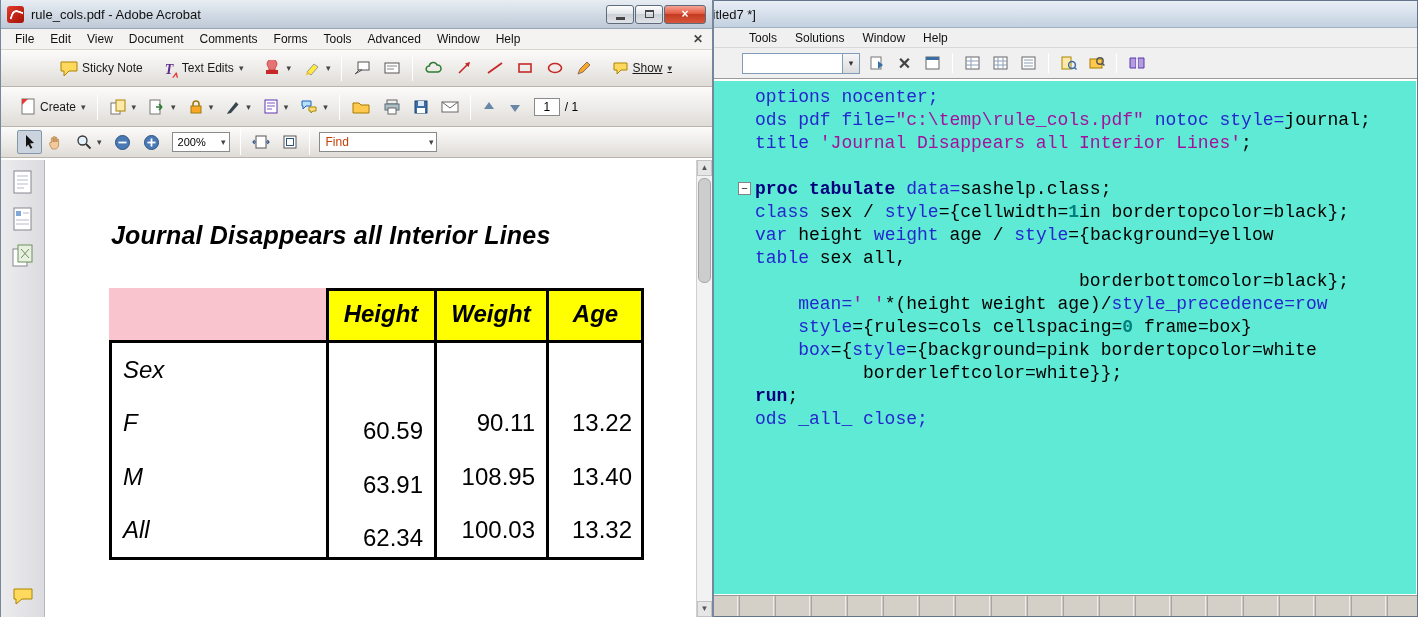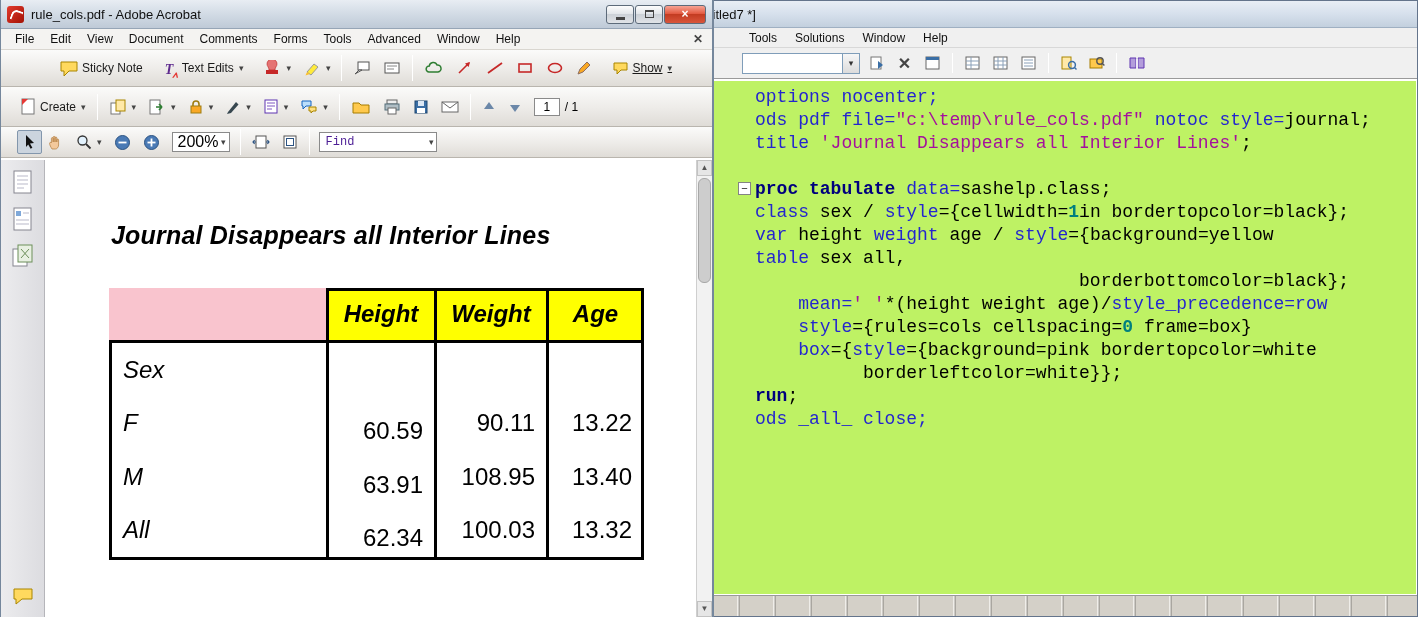--- a/index.html
+++ b/index.html
@@ -12,21 +12,21 @@
   .sas-titlebar { height:27px; background:linear-gradient(#e9eef5,#d6e0ec 50%,#c3d0de); border-bottom:1px solid #9fb0c2;
     display:flex; align-items:center; font-size:13px; color:#111; padding-left:5px; }
   .sas-menubar { height:20px; background:#f0f0f0; border-bottom:1px solid #d8d8d8; display:flex; align-items:center; padding-left:36px; }
   .sas-menubar span { font-size:12px; padding:2px 9px; color:#111; }
   .sas-toolbar { height:31px; background:#f0f0f0; border-bottom:1px solid #9a9a9a; display:flex; align-items:center; padding-left:38px; gap:5px; }
   .sas-combo { width:118px; height:21px; background:#fff; border:1px solid #7f9db9; position:relative; }
   .sas-combo::after { content:"▾"; position:absolute; right:0; top:0; width:16px; height:100%; background:linear-gradient(#f6f6f6,#dcdcdc);
     border-left:1px solid #7f9db9; font-size:9px; color:#333; display:flex; align-items:center; justify-content:center; }
   .sico { width:23px; height:22px; display:flex; align-items:center; justify-content:center; }
   .ssep { width:1px; height:20px; background:#b0b0b0; border-right:1px solid #fff; margin:0 3px; }
-  .sas-code { position:absolute; top:80px; left:1px; right:1px; bottom:22px; background:#bef264; overflow:hidden;
+  .sas-code { position:absolute; top:80px; left:1px; right:1px; bottom:22px; background:#5eead4; overflow:hidden;
     font-family:"Liberation Mono","DejaVu Sans Mono",monospace; font-size:18px; line-height:23px; padding:5px 0 16px 50px; }
   .code-line { white-space:pre; position:relative; min-height:23px; }
   .k { color:#2426ce; } .b { color:#00007e; font-weight:bold;margin-top:38px; } .s { color:#a4119c; }
   .n { color:#00807e; font-weight:bold; } .p { color:#000; }
   .fold-box { position:absolute; left:-17px; top:4px; width:13px; height:13px; border:1px solid #848484; background:#fff;
     font:11px/11px "Liberation Sans",sans-serif; text-align:center; color:#222; }
   .sas-bottom { position:absolute; left:0; right:0; bottom:0; height:21px; border-top:1px solid #9a9a9a;
     background:#d4d0c8; background-image:repeating-linear-gradient(90deg,#d4d0c8 0 33px,#efede9 33px 34px,#a9a6a0 35px 36px); }
 
   
@@ -48,24 +48,24 @@
   .mb-close { margin-left:auto; margin-right:9px; color:#444; font-weight:bold; font-size:12px; }
   .bar { display:flex; align-items:center; background:linear-gradient(#fbfbfa,#edebe8 55%,#dfdcd7); border-bottom:1px solid #b9b5ae; }
   .bar1 { height:37px; padding-left:52px; }
   .bar2 { height:40px; padding-left:12px; }
   .bar3 { height:31px; padding-left:16px; }
   .tbtn { display:flex; align-items:center; gap:3px; padding:3px 5px; border:1px solid transparent; border-radius:2px; font-size:12px; color:#1a1a1a; white-space:nowrap; }
   .caret::after { content:"▾"; font-size:9px; color:#444; margin-left:2px; }
   .vsep { width:1px; height:26px; background:#b6b2ab; border-right:1px solid #fff; margin:0 5px; }
   .pressed { background:#cbd4de; border:1px solid #8296ac; }
   .pgbox { width:26px; height:18px; border:1px solid #8a8a8a; background:#fff; font-size:12px; text-align:center; }
-  .zoombox { width:58px; height:20px; border:1px solid #8a8a8a; background:#fff; font-size:16px; display:flex; align-items:center; padding-left:5px; position:relative; }
+  .zoombox { width:58px; height:20px; border:1px solid #8a8a8a; background:#fff; font-size:11px; display:flex; align-items:center; padding-left:5px; position:relative; }
   .zoombox::after { content:"▾"; position:absolute; right:3px; font-size:9px; color:#444; }
   .findbox { width:118px; height:20px; border:1px solid #8a8a8a; background:#fff; display:flex; align-items:center; position:relative; margin-left:4px; }
-  .findbox input { border:none; outline:none; width:96px; font-size:12px; color:#4c1d95; padding-left:6px; background:transparent; font-family:Liberation Mono, monospace; }
+  .findbox input { border:none; outline:none; width:96px; font-size:12px; color:#c2410c; padding-left:6px; background:transparent; font-family:Liberation Sans, sans-serif; }
   .findbox .fb-caret { position:absolute; right:2px; font-size:9px; color:#444; }
 
   .acro-body { position:absolute; top:160px; left:0; right:0; bottom:0; display:flex; }
   .acro-side { width:44px; background:linear-gradient(90deg,#ececee,#dcdce0); border-right:1px solid #b5b5ba; position:relative; }
   .side-ico { width:28px; height:30px; margin:7px auto 6px; display:flex; align-items:center; justify-content:center; }
   .side-bottom { position:absolute; bottom:6px; left:0; width:100%; display:flex; justify-content:center; }
   .doc { flex:1; background:#fff; position:relative; overflow:hidden;padding-left:40px; }
   .doc-vscroll { width:16px; background:#f2f2f2; border-left:1px solid #cfcfcf; position:relative; }
   .sbarr { position:absolute; left:0; width:15px; height:16px; background:#e6e6e6; border:1px solid #c2c2c2; font-size:8px; color:#555; text-align:center; line-height:14px; }
   .sbarr.up { top:0; } .sbarr.dn { bottom:0; }

